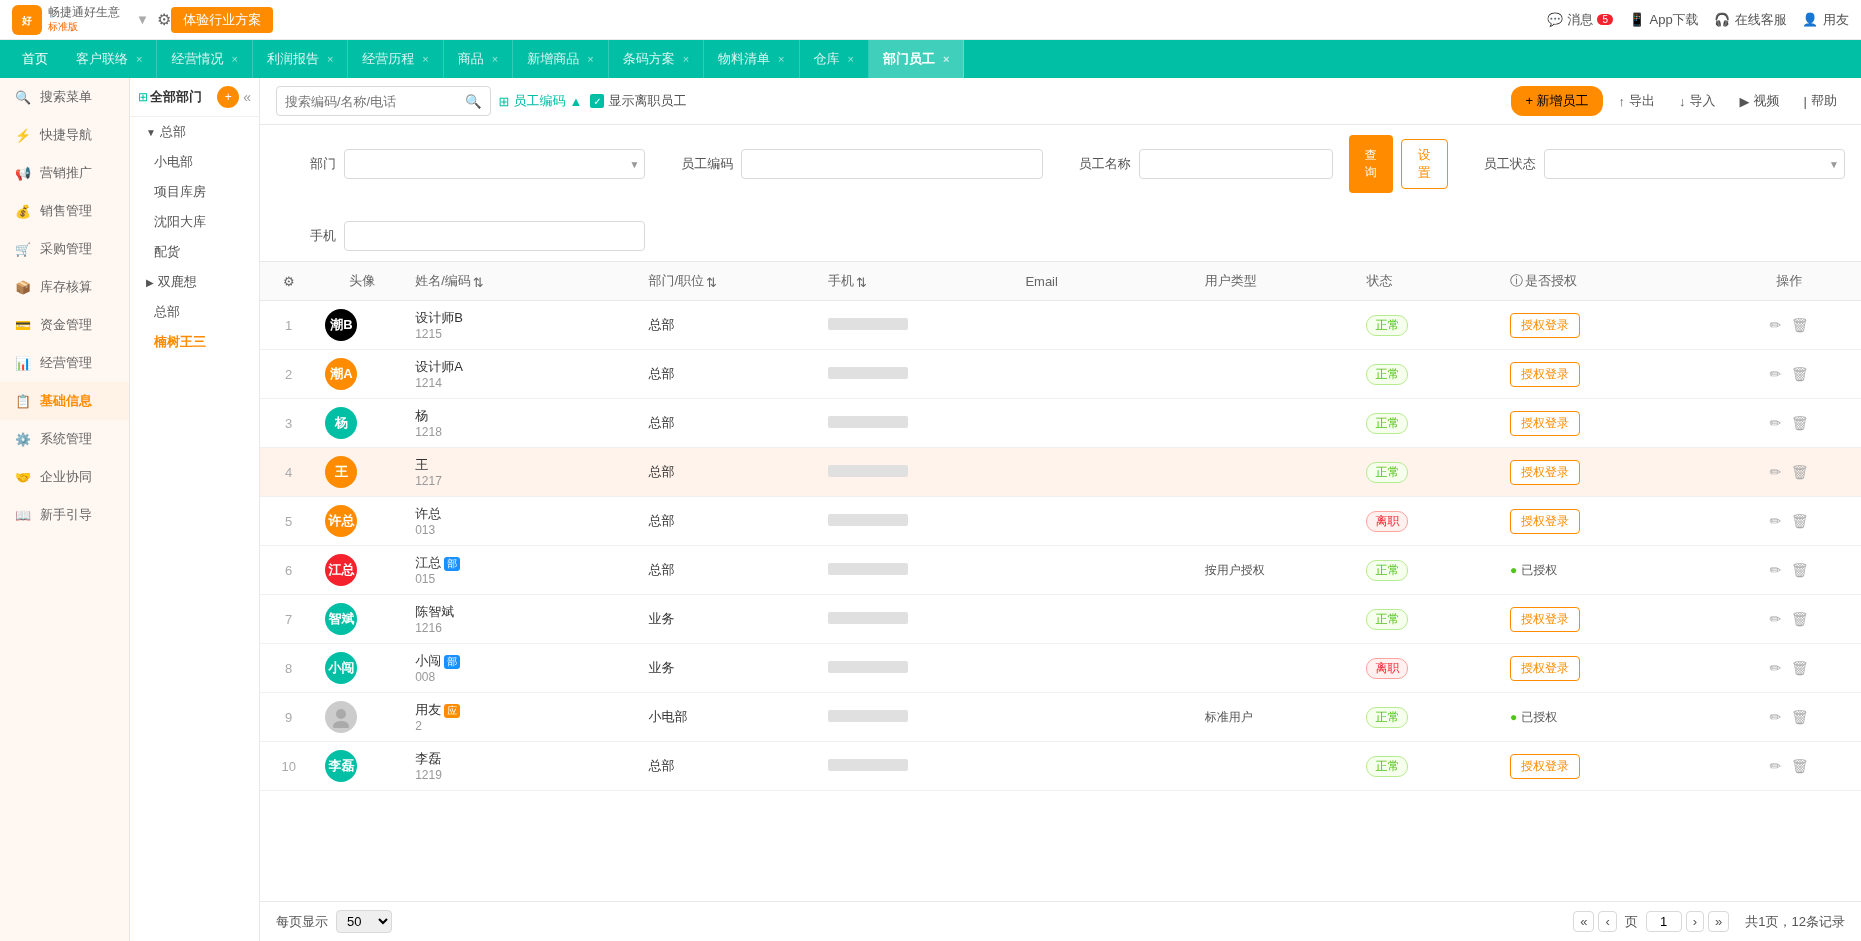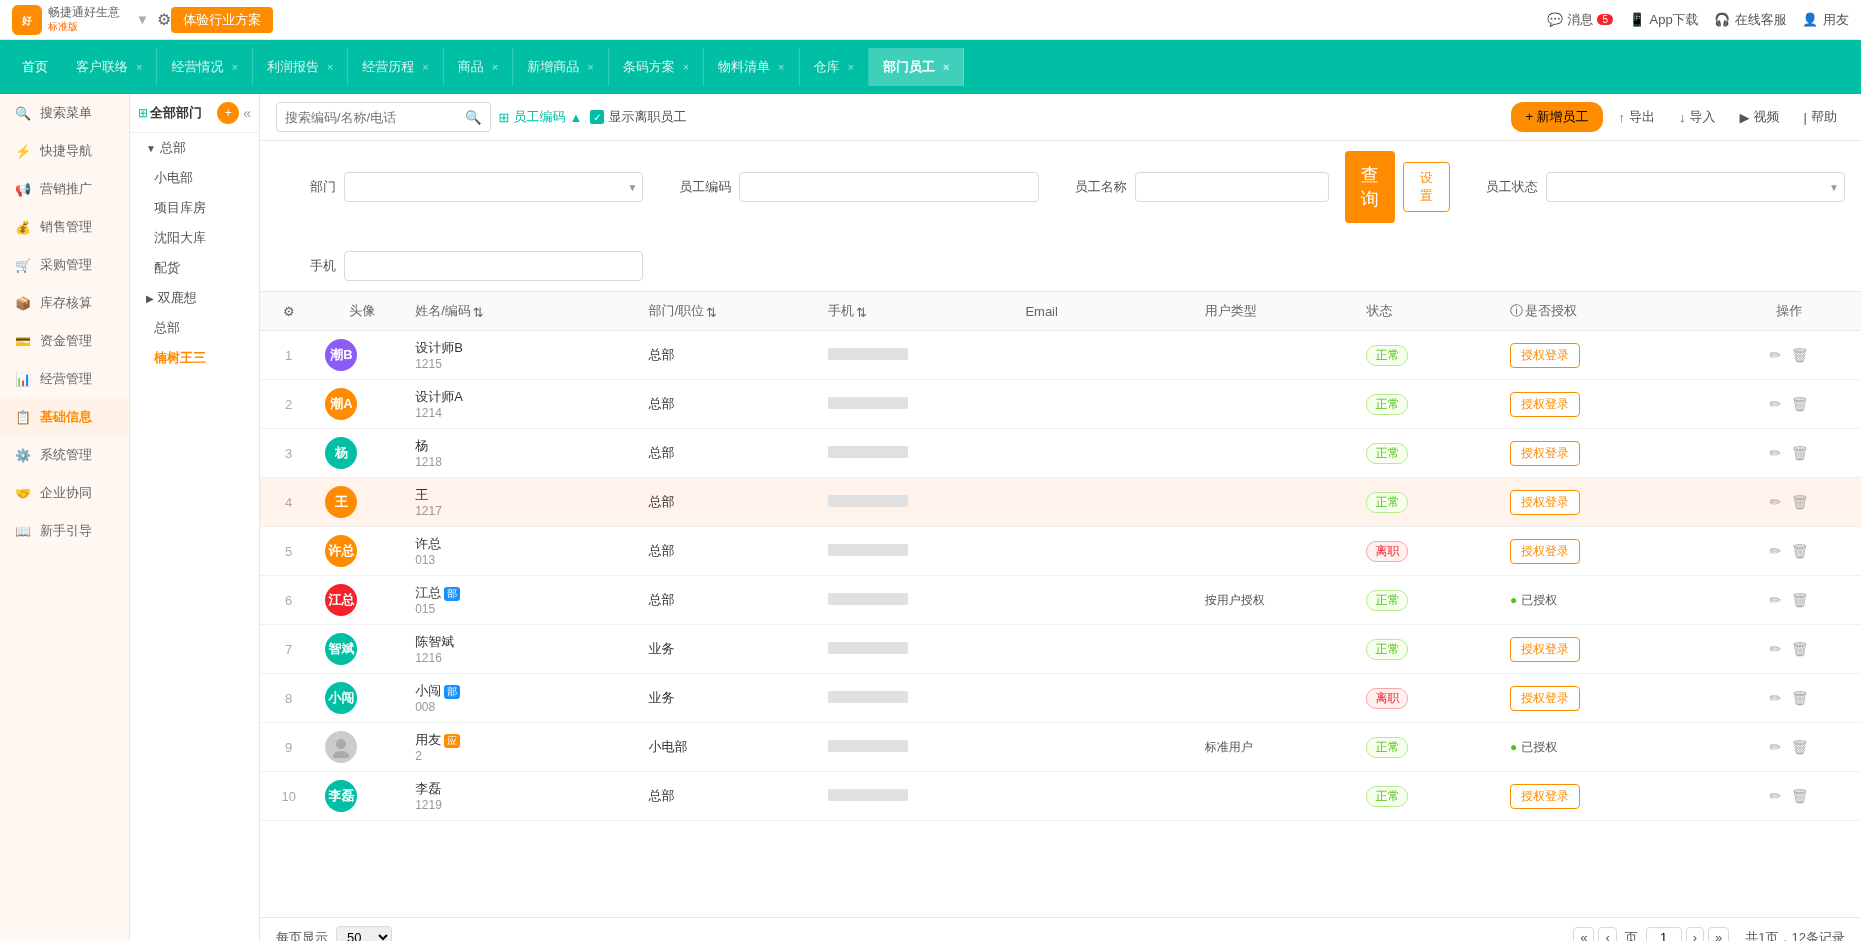--- a/index.html
+++ b/index.html
@@ -11,21 +11,21 @@
     .logo-icon { width: 30px; height: 30px; background: #ff8c00; border-radius: 6px; display: flex; align-items: center; justify-content: center; color: #fff; font-size: 10px; font-weight: bold; }
     .logo-text { font-size: 12px; color: #666; line-height: 1.2; }
     .logo-badge { font-size: 10px; color: #ff6600; }
     .system-title { font-size: 13px; color: #333; margin-left: 8px; flex: 1; }
     .top-right { display: flex; align-items: center; gap: 16px; margin-left: auto; }
     .top-right-item { display: flex; align-items: center; gap: 4px; cursor: pointer; color: #555; font-size: 13px; }
     .badge-red { background: #f5222d; color: #fff; border-radius: 10px; font-size: 10px; padding: 0 4px; min-width: 16px; text-align: center; }
     .try-btn { background: #ff8c00; color: #fff; border: none; border-radius: 4px; padding: 4px 12px; font-size: 13px; cursor: pointer; }
 
     
-    .nav-tabs { display: flex; align-items: center; background: #00bfa5; height: 54px; padding: 0 8px; overflow-x: auto; }
+    .nav-tabs { display: flex; align-items: center; background: #00bfa5; height: 38px; padding: 0 8px; overflow-x: auto; }
     .nav-tab { padding: 0 14px; height: 38px; display: flex; align-items: center; color: rgba(255,255,255,0.85); font-size: 13px; cursor: pointer; white-space: nowrap; border-right: 1px solid rgba(255,255,255,0.2); gap: 4px; }
     .nav-tab.active { background: rgba(255,255,255,0.25); color: #fff; font-weight: bold; }
     .nav-tab .close-x { font-size: 11px; opacity: 0.7; margin-left: 4px; }
     .nav-home { padding: 0 14px; color: #fff; font-size: 13px; cursor: pointer; height: 38px; display: flex; align-items: center; }
 
     
     .main-layout { display: flex; height: calc(941px - 40px - 38px); }
 
     
     .sidebar { width: 130px; background: #fff; border-right: 1px solid #e8e8e8; overflow-y: auto; flex-shrink: 0; }
@@ -48,21 +48,21 @@
     .spacer { flex: 1; }
     .add-btn { background: #ff8c00; color: #000000; border: none; border-radius: 12px; padding: 6px 14px; font-size: 13px; cursor: pointer; display: flex; align-items: center; gap: 4px; }
     .action-btn { display: flex; align-items: center; gap: 4px; color: #555; font-size: 13px; cursor: pointer; padding: 0 8px; }
 
     
     .search-panel { background: #fff; padding: 10px 16px; border-bottom: 1px solid #e8e8e8; display: grid; grid-template-columns: 1fr 1fr 1fr 1fr; gap: 28px; align-items: center; }
     .search-row { display: flex; align-items: center; gap: 8px; }
     .search-label { font-size: 13px; color: #555; white-space: nowrap; min-width: 60px; text-align: right; }
     .search-input { border: 1px solid #d9d9d9; border-radius: 4px; height: 30px; padding: 0 8px; font-size: 13px; flex: 1; outline: none; }
     .search-actions { display: flex; gap: 8px; justify-content: flex-end; align-items: center; }
-    .query-btn { background: #ff8c00; color: #fff; border: none; border-radius: 4px; padding: 12px 16px; font-size: 18px; cursor: pointer; }
+    .query-btn { background: #ff8c00; color: #fff; border: none; border-radius: 4px; padding: 12px 16px; font-size: 12px; cursor: pointer; }
     .config-btn { background: #fff; color: #ff8c00; border: 1px solid #ff8c00; border-radius: 4px; padding: 6px 16px; font-size: 13px; cursor: pointer; }
 
     
     .table-container { flex: 1; overflow-y: auto; background: #fff; margin: 0; }
     table { width: 100%; border-collapse: collapse; }
     thead tr { background: #fafafa; border-bottom: 1px solid #e8e8e8; }
     thead th { padding: 10px 8px; font-size: 13px; color: #666; font-weight: normal; text-align: left; border-bottom: 1px solid #e8e8e8; white-space: nowrap; }
     tbody tr { border-bottom: 1px solid #f0f0f0; }
     tbody tr.highlighted { background: #fff3eb; }
     tbody td { padding: 8px 8px; font-size: 13px; color: #333; vertical-align: middle; }
@@ -388,21 +388,21 @@
                 <th class="col-auth">
                   <span style="margin-right:2px;">ⓘ</span>是否授权
                 </th>
                 <th class="col-action">操作</th>
               </tr>
             </thead>
             <tbody id="table-body">
             <tr>
     <td class="col-settings" style="text-align:center;color:#aaa;">1</td>
     <td class="col-avatar" style="text-align:center;">
-                    <div class="avatar" style="background:#8b5cf6;">潮B</div>
+                    <div class="avatar" style="background:#000000;">潮B</div>
                   </td>
     <td class="col-name">
       <div class="name-code">
         <span class="name-main">设计师B</span>
         <span class="name-code-sub">1215</span>
       </div>
     </td>
     <td class="col-dept">总部</td>
     <td class="col-phone"><span class="phone-blur"></span></td>
     <td class="col-email"></td>

